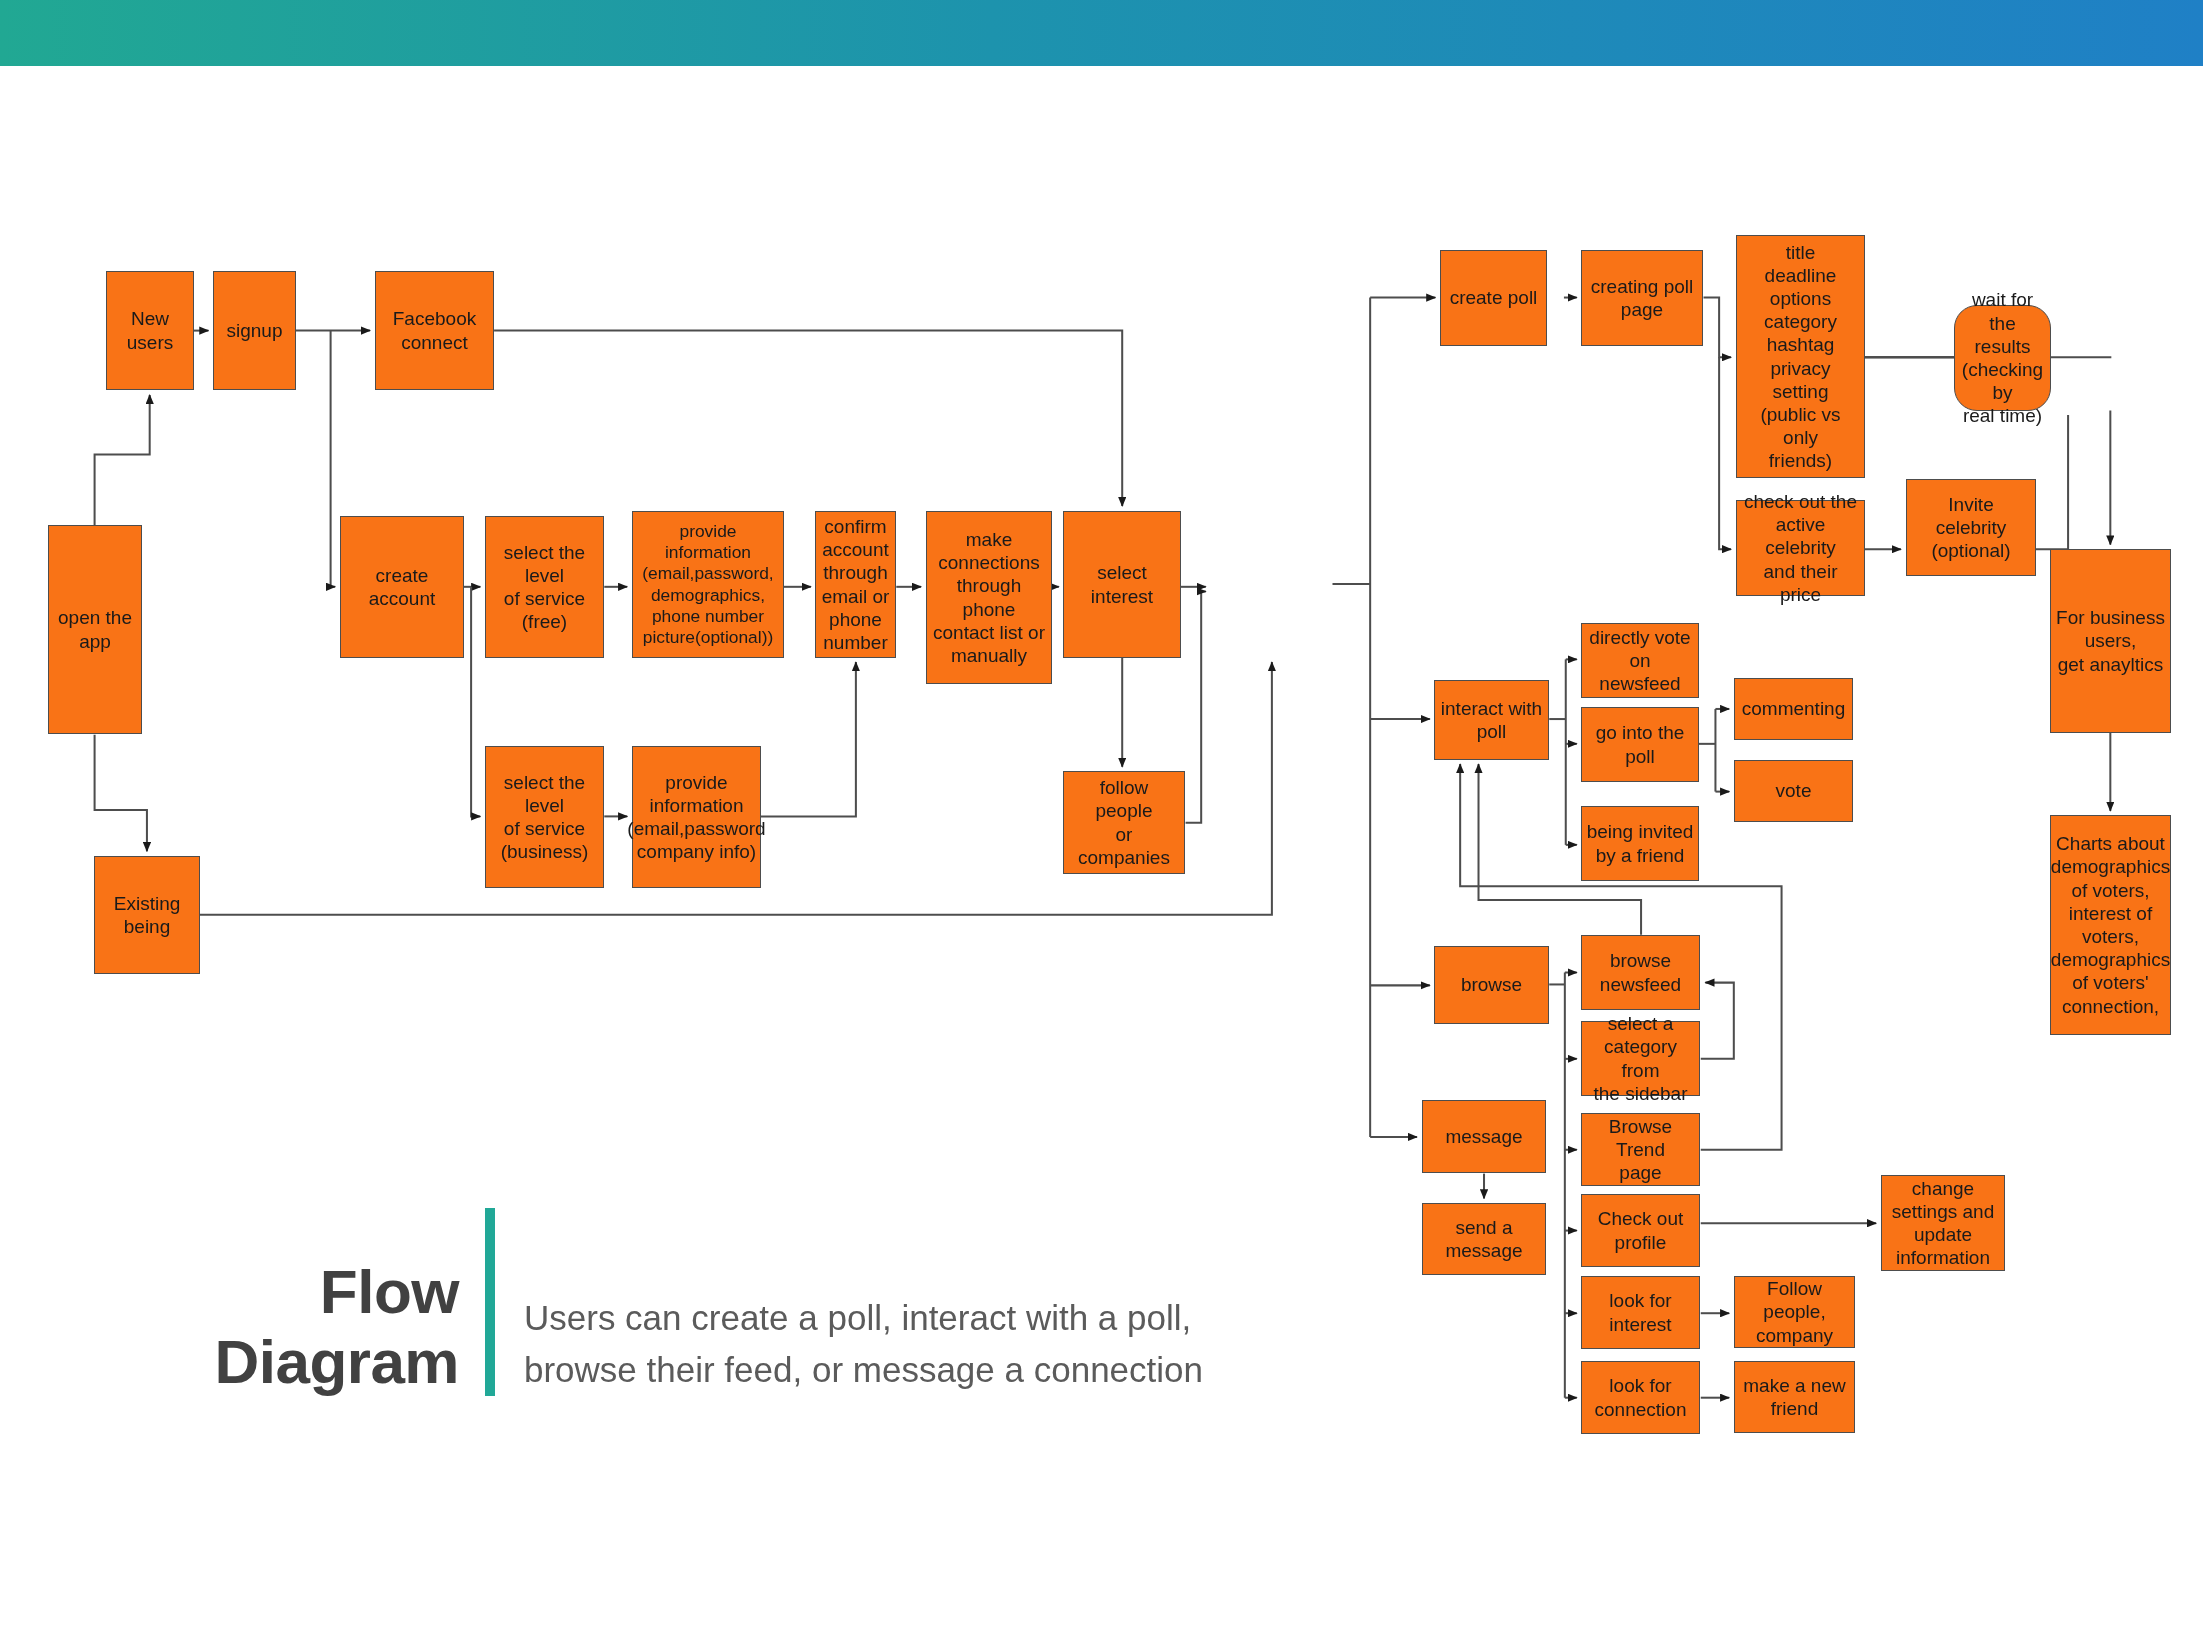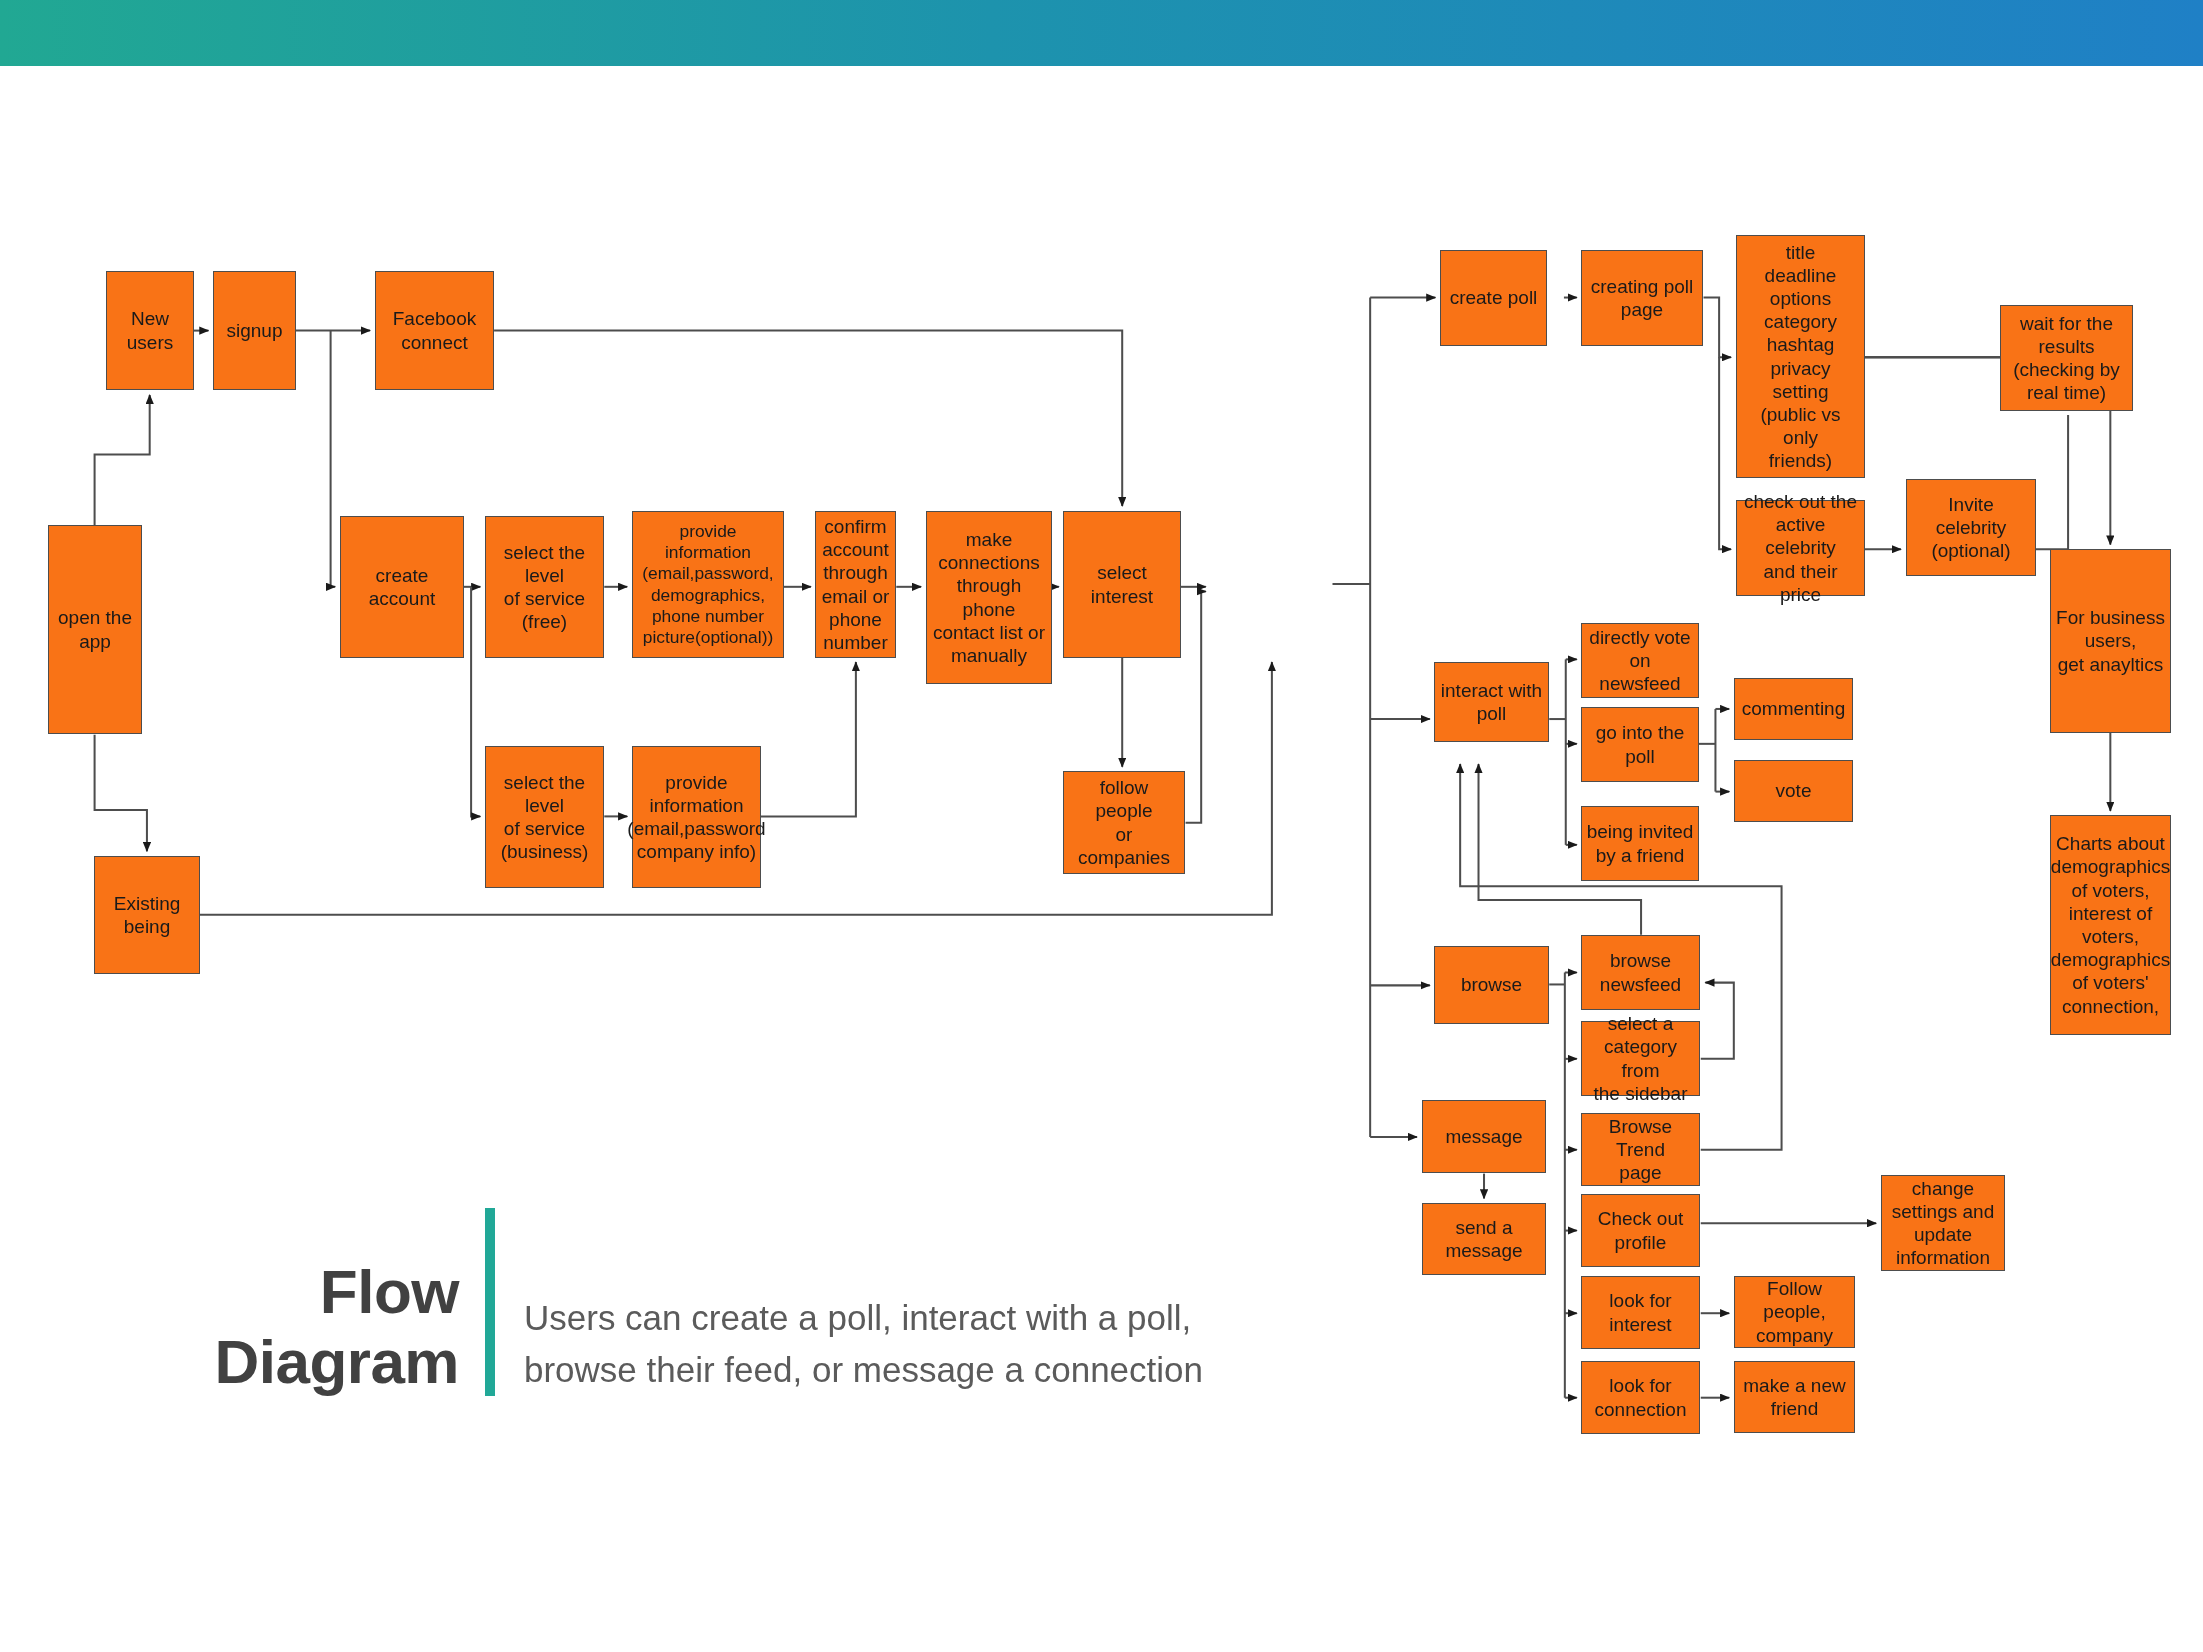--- a/index.html
+++ b/index.html
@@ -225,37 +225,37 @@
 category
 hashtag
 privacy setting
 (public vs only
 friends)</div>
   <div class="node" style="left:1736px;top:500px;width:129px;height:96px;">check out the
 active celebrity
 and their price</div>
   <div class="node" style="left:1906px;top:479px;width:130px;height:97px;">Invite celebrity
 (optional)</div>
-  <div class="node" style="left:2000px;top:305px;width:133px;height:106px;">wait for the
+  <div class="node" style="left:1954px;top:305px;width:97px;height:106px;border-radius:23px;">wait for the
 results
 (checking by
 real time)</div>
   <div class="node" style="left:2050px;top:549px;width:121px;height:184px;">For business
 users,
 get anayltics</div>
   <div class="node" style="left:2050px;top:815px;width:121px;height:220px;">Charts about
 demographics
 of voters,
 interest of
 voters,
 demographics
 of voters'
 connection,</div>
 
-  <div class="node" style="left:1434px;top:662px;width:115px;height:80px;">interact with
+  <div class="node" style="left:1434px;top:680px;width:115px;height:80px;">interact with
 poll</div>
   <div class="node" style="left:1581px;top:623px;width:118px;height:75px;">directly vote on
 newsfeed</div>
   <div class="node" style="left:1581px;top:707px;width:118px;height:75px;">go into the poll</div>
   <div class="node" style="left:1581px;top:806px;width:118px;height:75px;">being invited
 by a friend</div>
   <div class="node" style="left:1734px;top:678px;width:119px;height:62px;">commenting</div>
   <div class="node" style="left:1734px;top:760px;width:119px;height:62px;">vote</div>
 
   <div class="node" style="left:1434px;top:946px;width:115px;height:78px;">browse</div>

